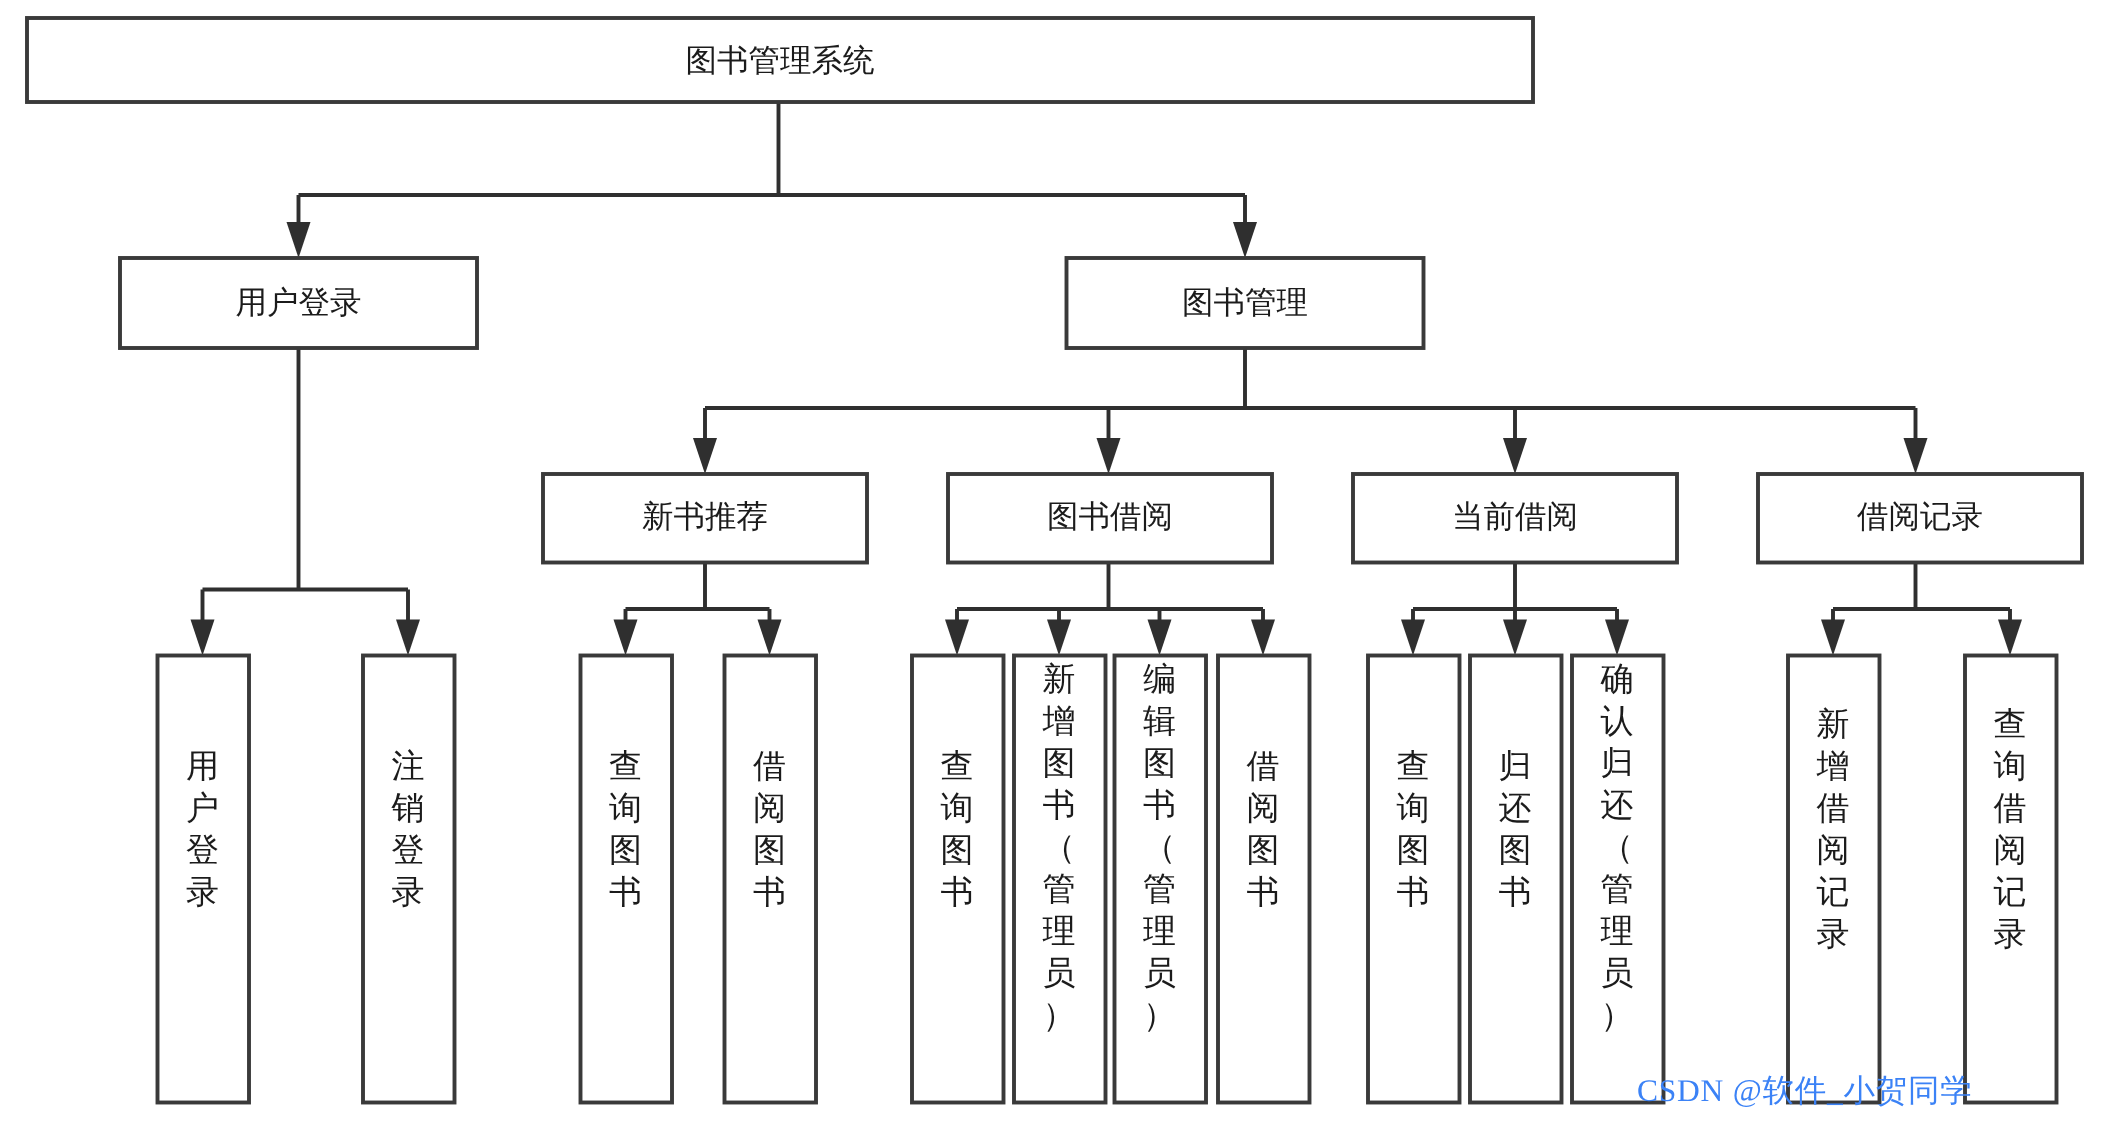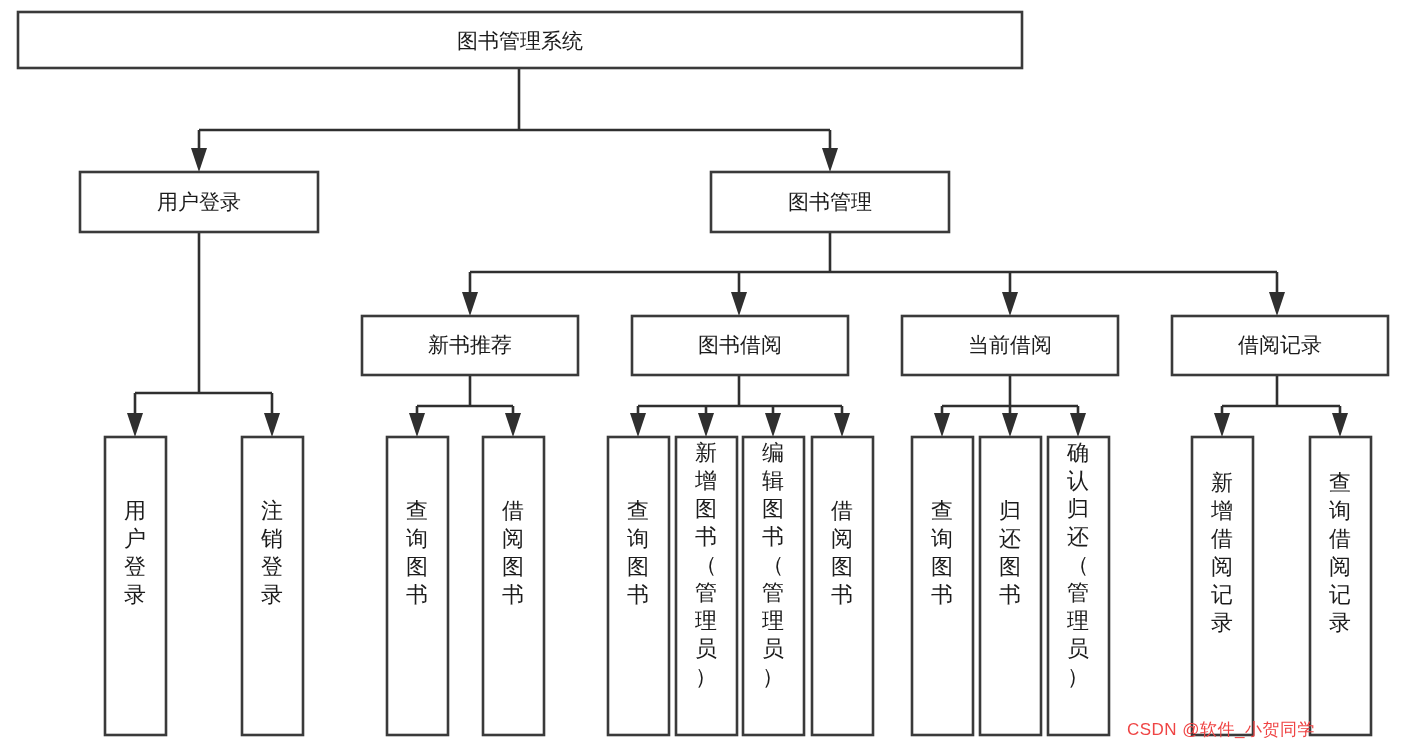--- a/index.html
+++ b/index.html
@@ -52,23 +52,23 @@
   .node-label-v {
     font-family: "Liberation Sans", sans-serif;
     font-size: 22px;
     fill: #1b1b1b;
     text-anchor: middle;
   }
   .watermark {
     position: absolute;
     right: 8px;
     bottom: 6px;
-    font-family: Liberation Sans, sans-serif;
-    font-size: 17px;
-    color: #ef4444;
+    font-family: Liberation Serif, serif;
+    font-size: 21px;
+    color: #3b82f6;
     letter-spacing: 0.5px;
     white-space: nowrap;
     user-select: none;
   }
 </style>
 </head>
 <body>
 
 <div id="diagram-root">
 

